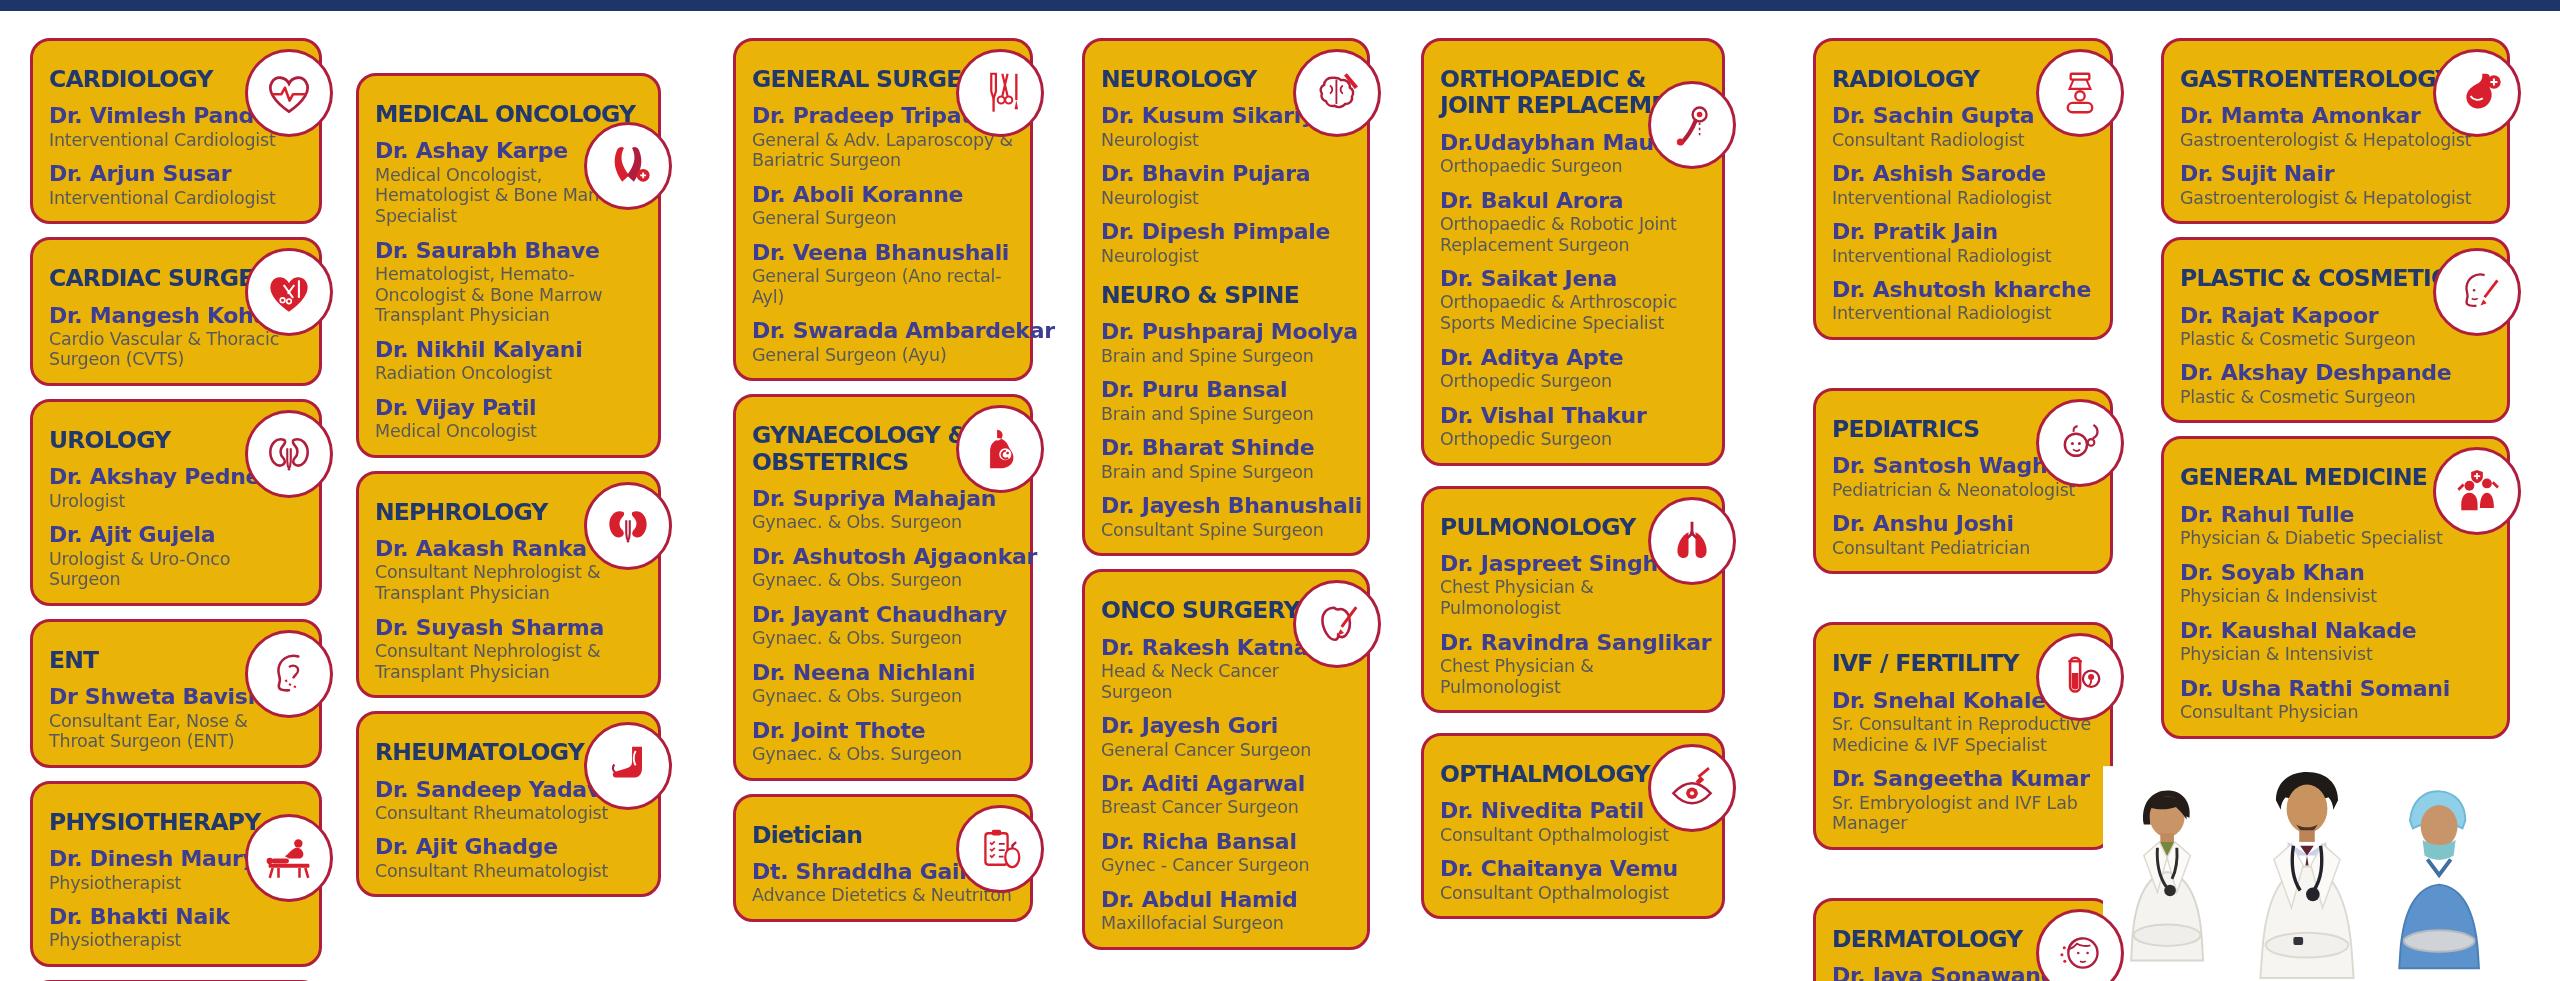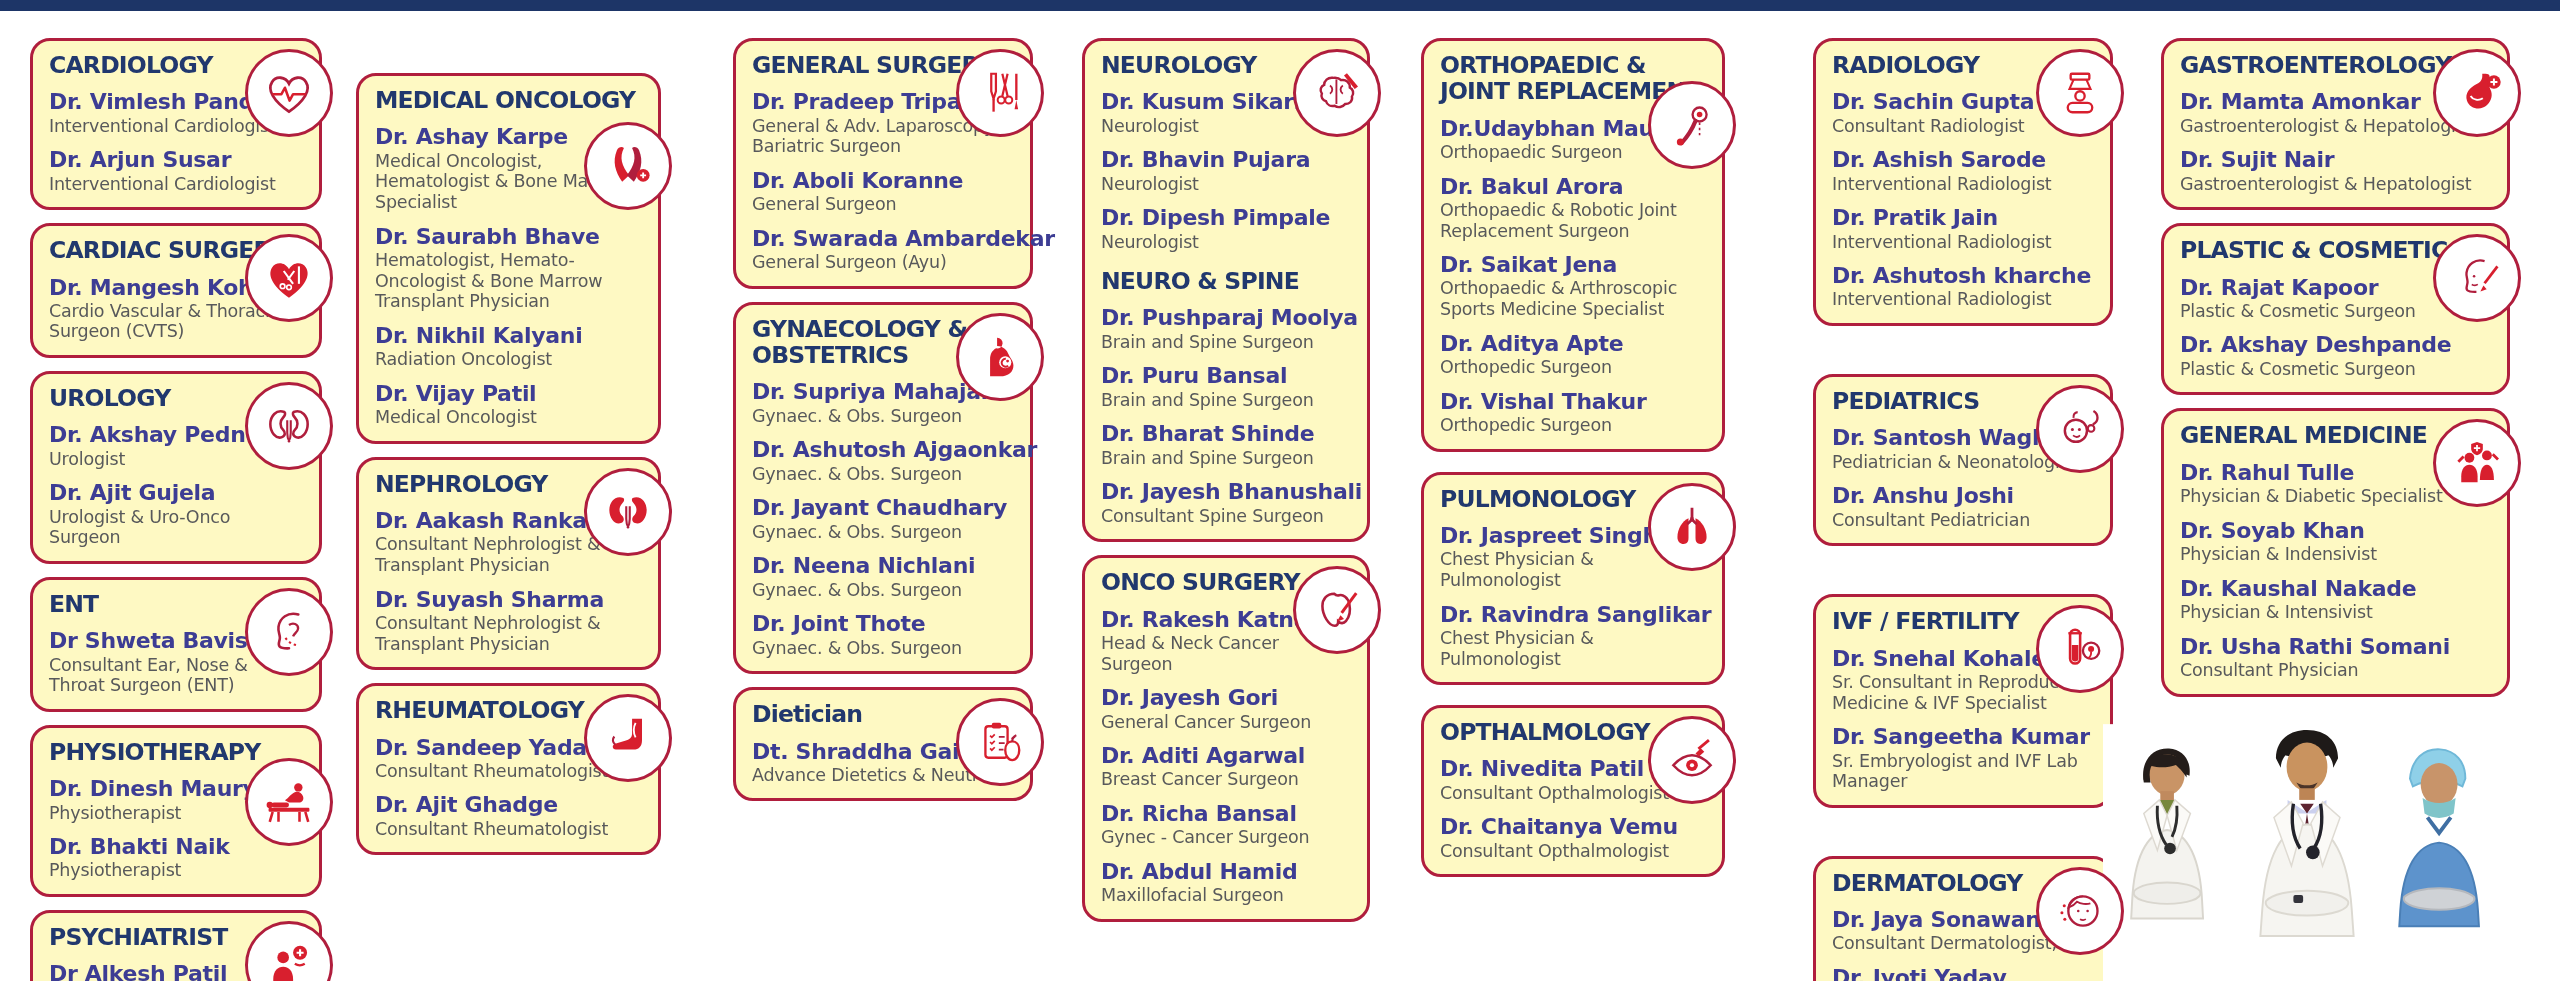--- a/index.html
+++ b/index.html
@@ -4,21 +4,21 @@
 <style>
   :root{
     --crimson:#b01e3d; --red:#d81f2e; --navy:#21386e; --indigo:#3d3d94;
     --gray:#58595b; --topbar:#1d3567;
   }
   html,body{margin:0;padding:0;background:#fff;}
   body{font-family:"DejaVu Sans","Liberation Sans",sans-serif;}
   #page{position:relative;width:2560px;height:981px;overflow:hidden;background:#fff;}
   .topbar{position:absolute;top:0;left:0;width:2560px;height:11px;background:var(--topbar);}
   .col{position:absolute;top:38px;display:flex;flex-direction:column;gap:13px;}
-  .card{position:relative;background:#fef9c3;border:3px solid var(--crimson);border-radius:20px;padding:11px 16px 13px;}
+  .card{position:relative;background:#eab308;border:3px solid var(--crimson);border-radius:20px;padding:25px 16px 13px;}
   .icon-badge{position:absolute;right:-14px;width:88px;height:88px;background:#fff;border:3px solid var(--crimson);
     border-radius:50%;display:flex;align-items:center;justify-content:center;z-index:2;box-sizing:border-box;}
   .icon-badge svg{width:56px;height:56px;}
   .card-title{color:var(--navy);font-size:23.5px;font-weight:700;letter-spacing:-0.8px;line-height:1.12;}
   .card-title.sub{margin-top:16px;}
   .doctor{margin-top:12px;}
   .doc-name{color:var(--indigo);font-size:22px;font-weight:700;line-height:1.06;letter-spacing:-0.3px;white-space:nowrap;}
   .doc-role{color:var(--gray);font-size:17.5px;line-height:1.18;margin-top:2px;letter-spacing:-0.2px;}
   .photo{margin-top:14px;margin-left:-58px;}
   .photo svg{display:block;width:408px;height:282px;}
@@ -210,20 +210,24 @@
           </svg>
         </span>
         <div class="card-title">GENERAL SURGERY</div>
         <div class="doctor">
           <div class="doc-name">Dr. Pradeep Tripathi</div>
           <div class="doc-role">General &amp; Adv. Laparoscopy &amp; Bariatric Surgeon</div>
         </div>
         <div class="doctor">
           <div class="doc-name">Dr. Aboli Koranne</div>
           <div class="doc-role">General Surgeon</div>
+        </div>
+        <div class="doctor">
+          <div class="doc-name">Dr. Veena Bhanushali</div>
+          <div class="doc-role">General Surgeon (Ano rectal- Ayl)</div>
         </div>
         <div class="doctor">
           <div class="doc-name">Dr. Swarada Ambardekar</div>
           <div class="doc-role">General Surgeon (Ayu)</div>
         </div>
       </div>
       <div class="card">
         <span class="icon-badge" style="top: 8px;">
           <svg viewBox="0 0 48 48">
             <path d="M21.5 7.5a4.6 4.6 0 1 1-.8 9.1c-3.4 1.8-5.2 5-5.2 9.4v14.5h8.5c7.5 0 11.5-4 11.5-9.3 0-4.2-2.9-6.3-4.1-9.4-1.4-3.8-4.4-7-9.9-7.3z" fill="#d81f2e"></path>

